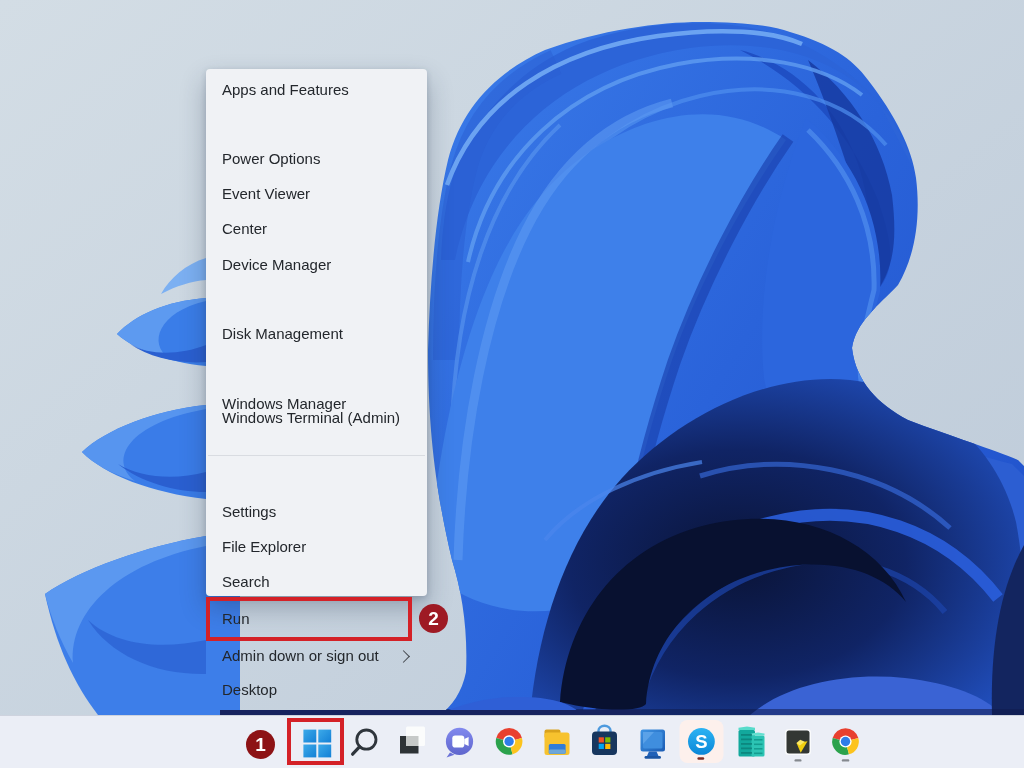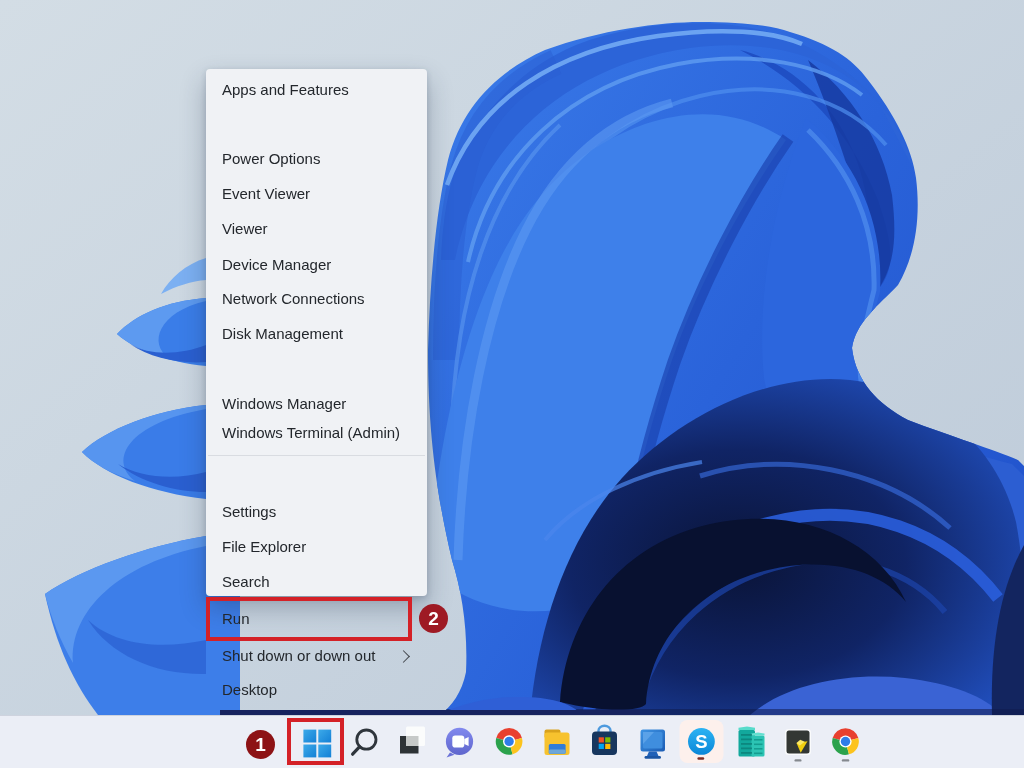--- a/index.html
+++ b/index.html
@@ -96,32 +96,31 @@
       <path d="M437,715 C465,702 495,696 525,697 C555,698 572,704 582,715 Z" fill="#2f5fd6"></path>
     </g>
 
     <path d="M220,710 L640,710 L640,715 L220,715 Z" fill="#17235f"></path>
   </svg>
 
   <div id="menu">
     <div class="mi" style="top:4px">Apps and Features</div>
     <div class="mi" style="top:73.3px">Power Options</div>
     <div class="mi" style="top:108px">Event Viewer</div>
-    <div class="mi" style="top:143px">Viewer</div>
+    <div class="mi" style="top:143px">Center</div>
     <div class="mi" style="top:178.5px">Device Manager</div>
-    <div class="mi" style="top:213px">Network Connections</div>
     <div class="mi" style="top:248px">Disk Management</div>
     <div class="mi" style="top:318px">Windows Manager</div>
-    <div class="mi" style="top:347px">Windows Terminal (Admin)</div>
+    <div class="mi" style="top:332px">Windows Terminal (Admin)</div>
     <div class="sep" style="top:386px"></div>
     <div class="mi" style="top:426px">Settings</div>
     <div class="mi" style="top:461px">File Explorer</div>
     <div class="mi" style="top:496.3px">Search</div>
     <div class="mi" style="top:532.6px">Run</div>
-    <div class="mi" style="top:569.7px">Shut down or down out</div>
+    <div class="mi" style="top:569.7px">Admin down or sign out</div>
     <div class="chev" style="left:193px;top:583px"></div>
     <div class="mi" style="top:604px">Desktop</div>
   </div>
 
   <div class="rbox" style="left:206px;top:597px;width:198px;height:36px"></div>
   <div class="numc" style="left:419px;top:604px;width:29px;height:29px;
        background:#9e1a24;font-size:19px;line-height:29px">2</div>
 
   <div id="bar"></div>
   <svg class="ti" id="icons" style="left:0;top:715px" width="1024" height="53" viewBox="0 0 1024 53">

